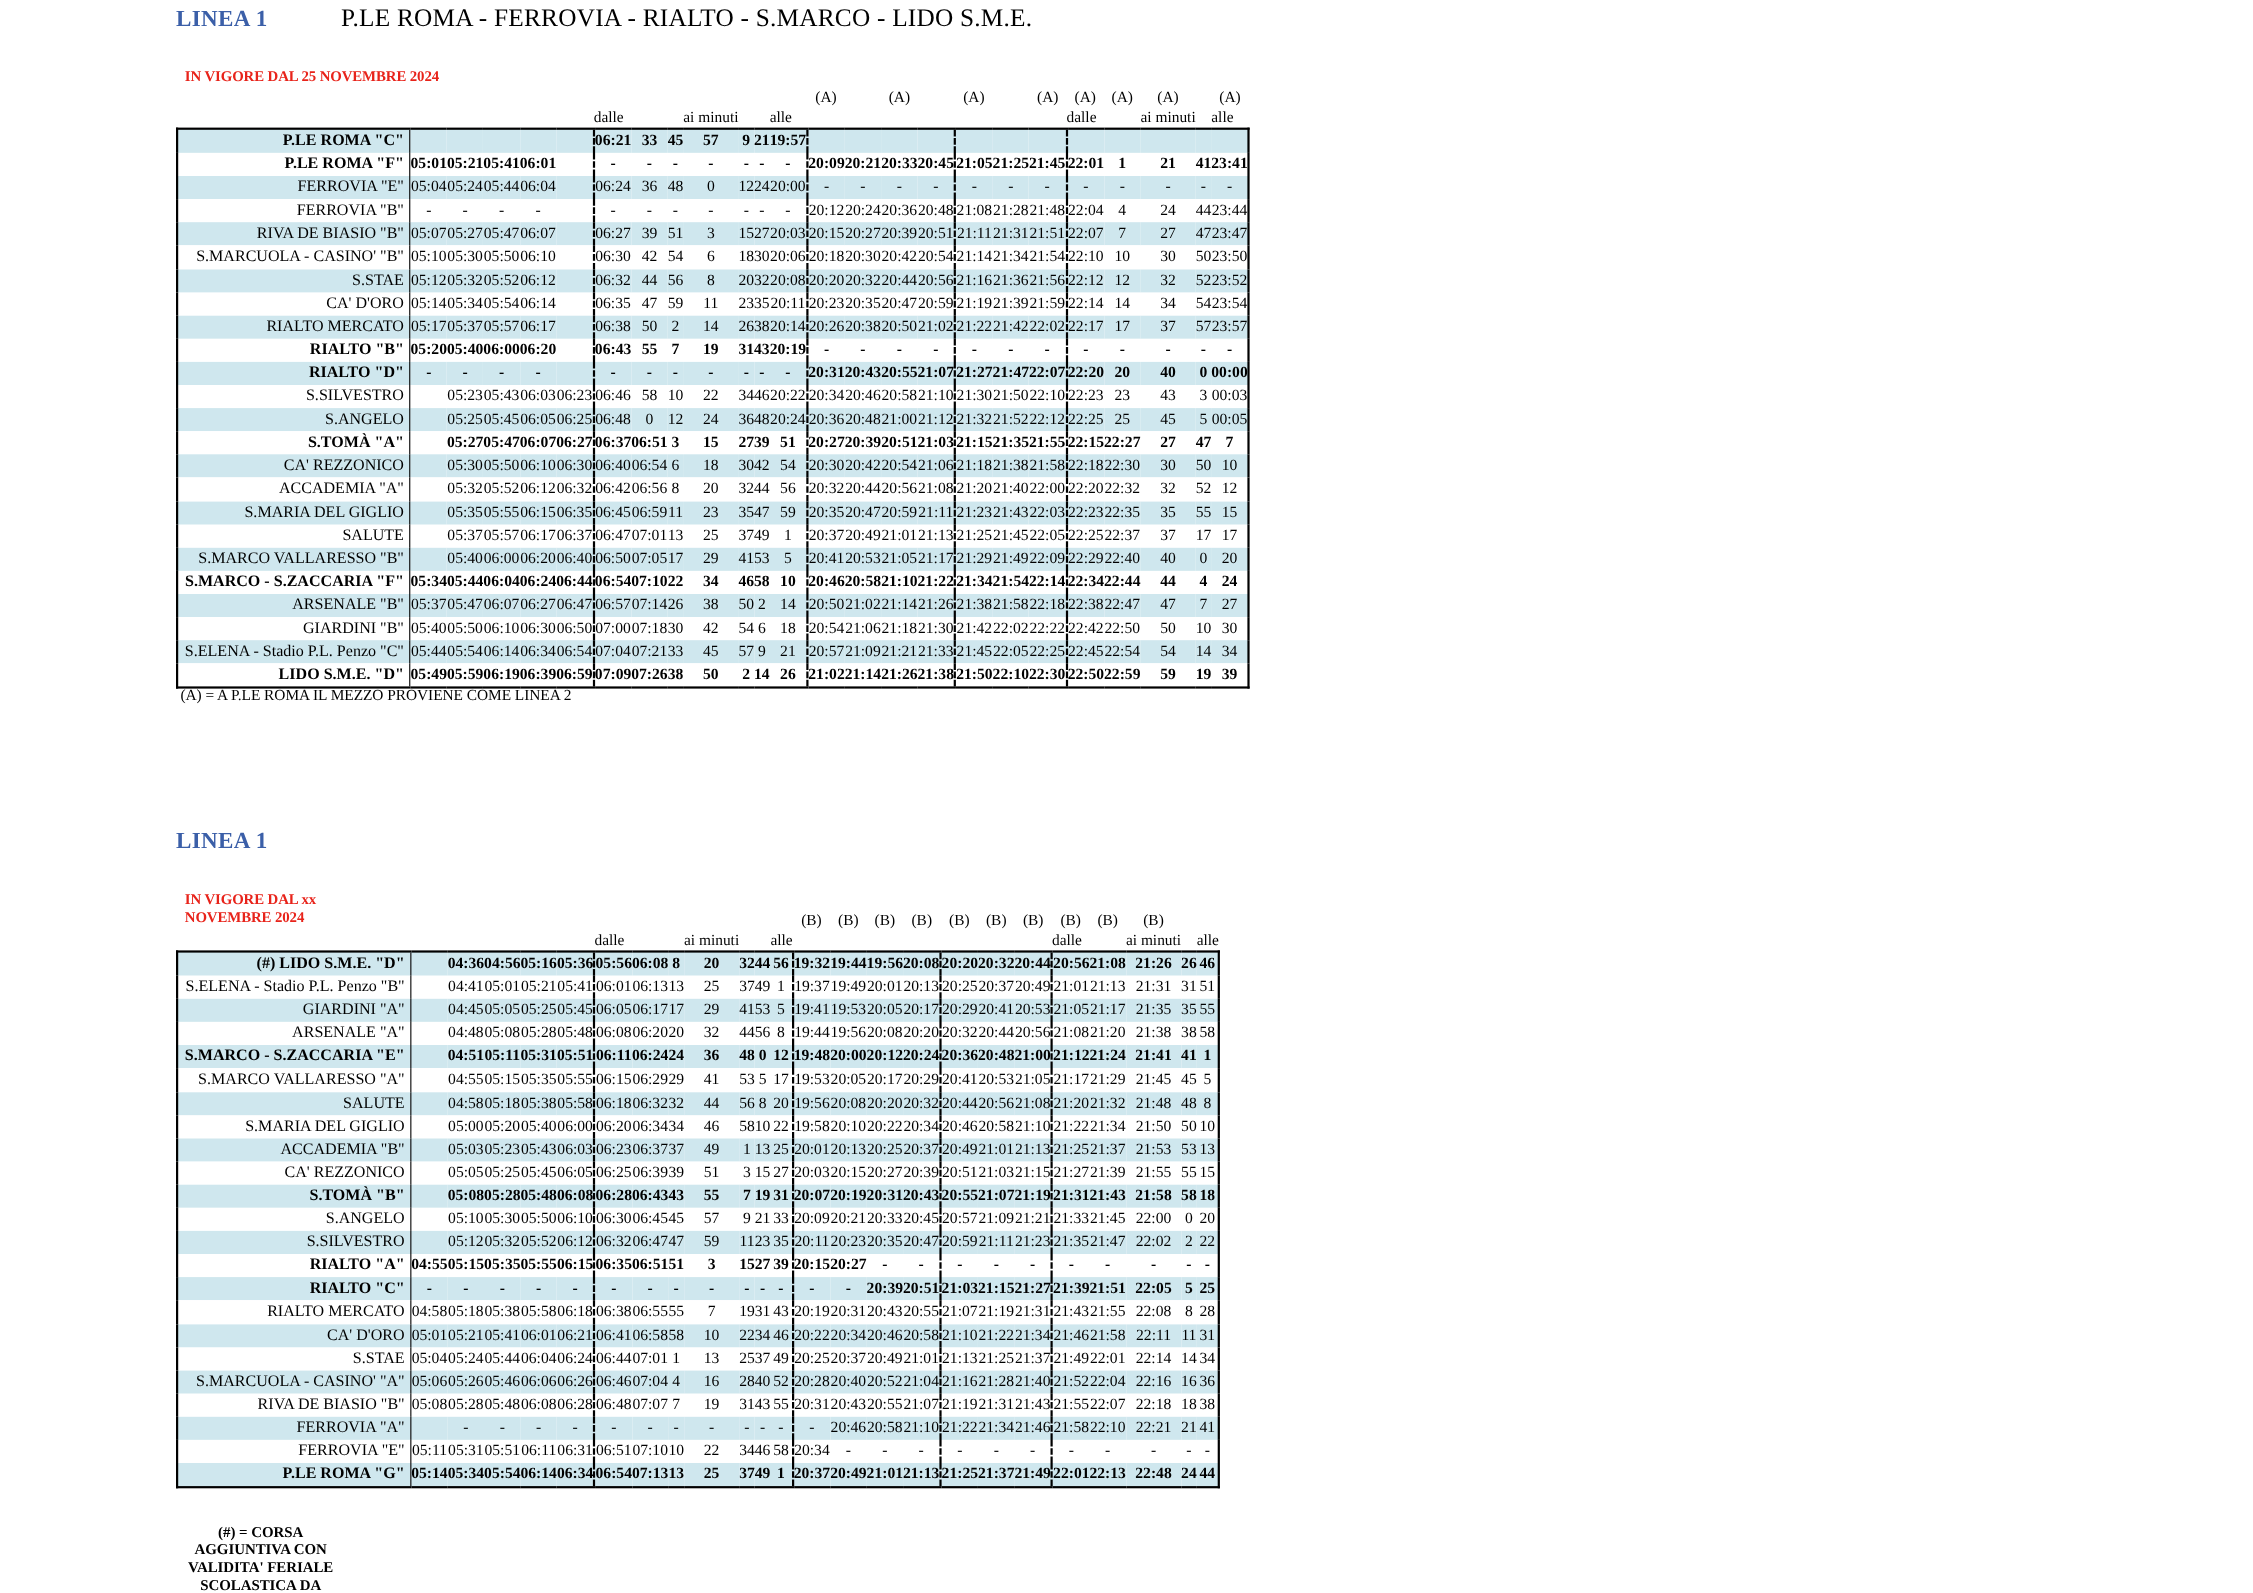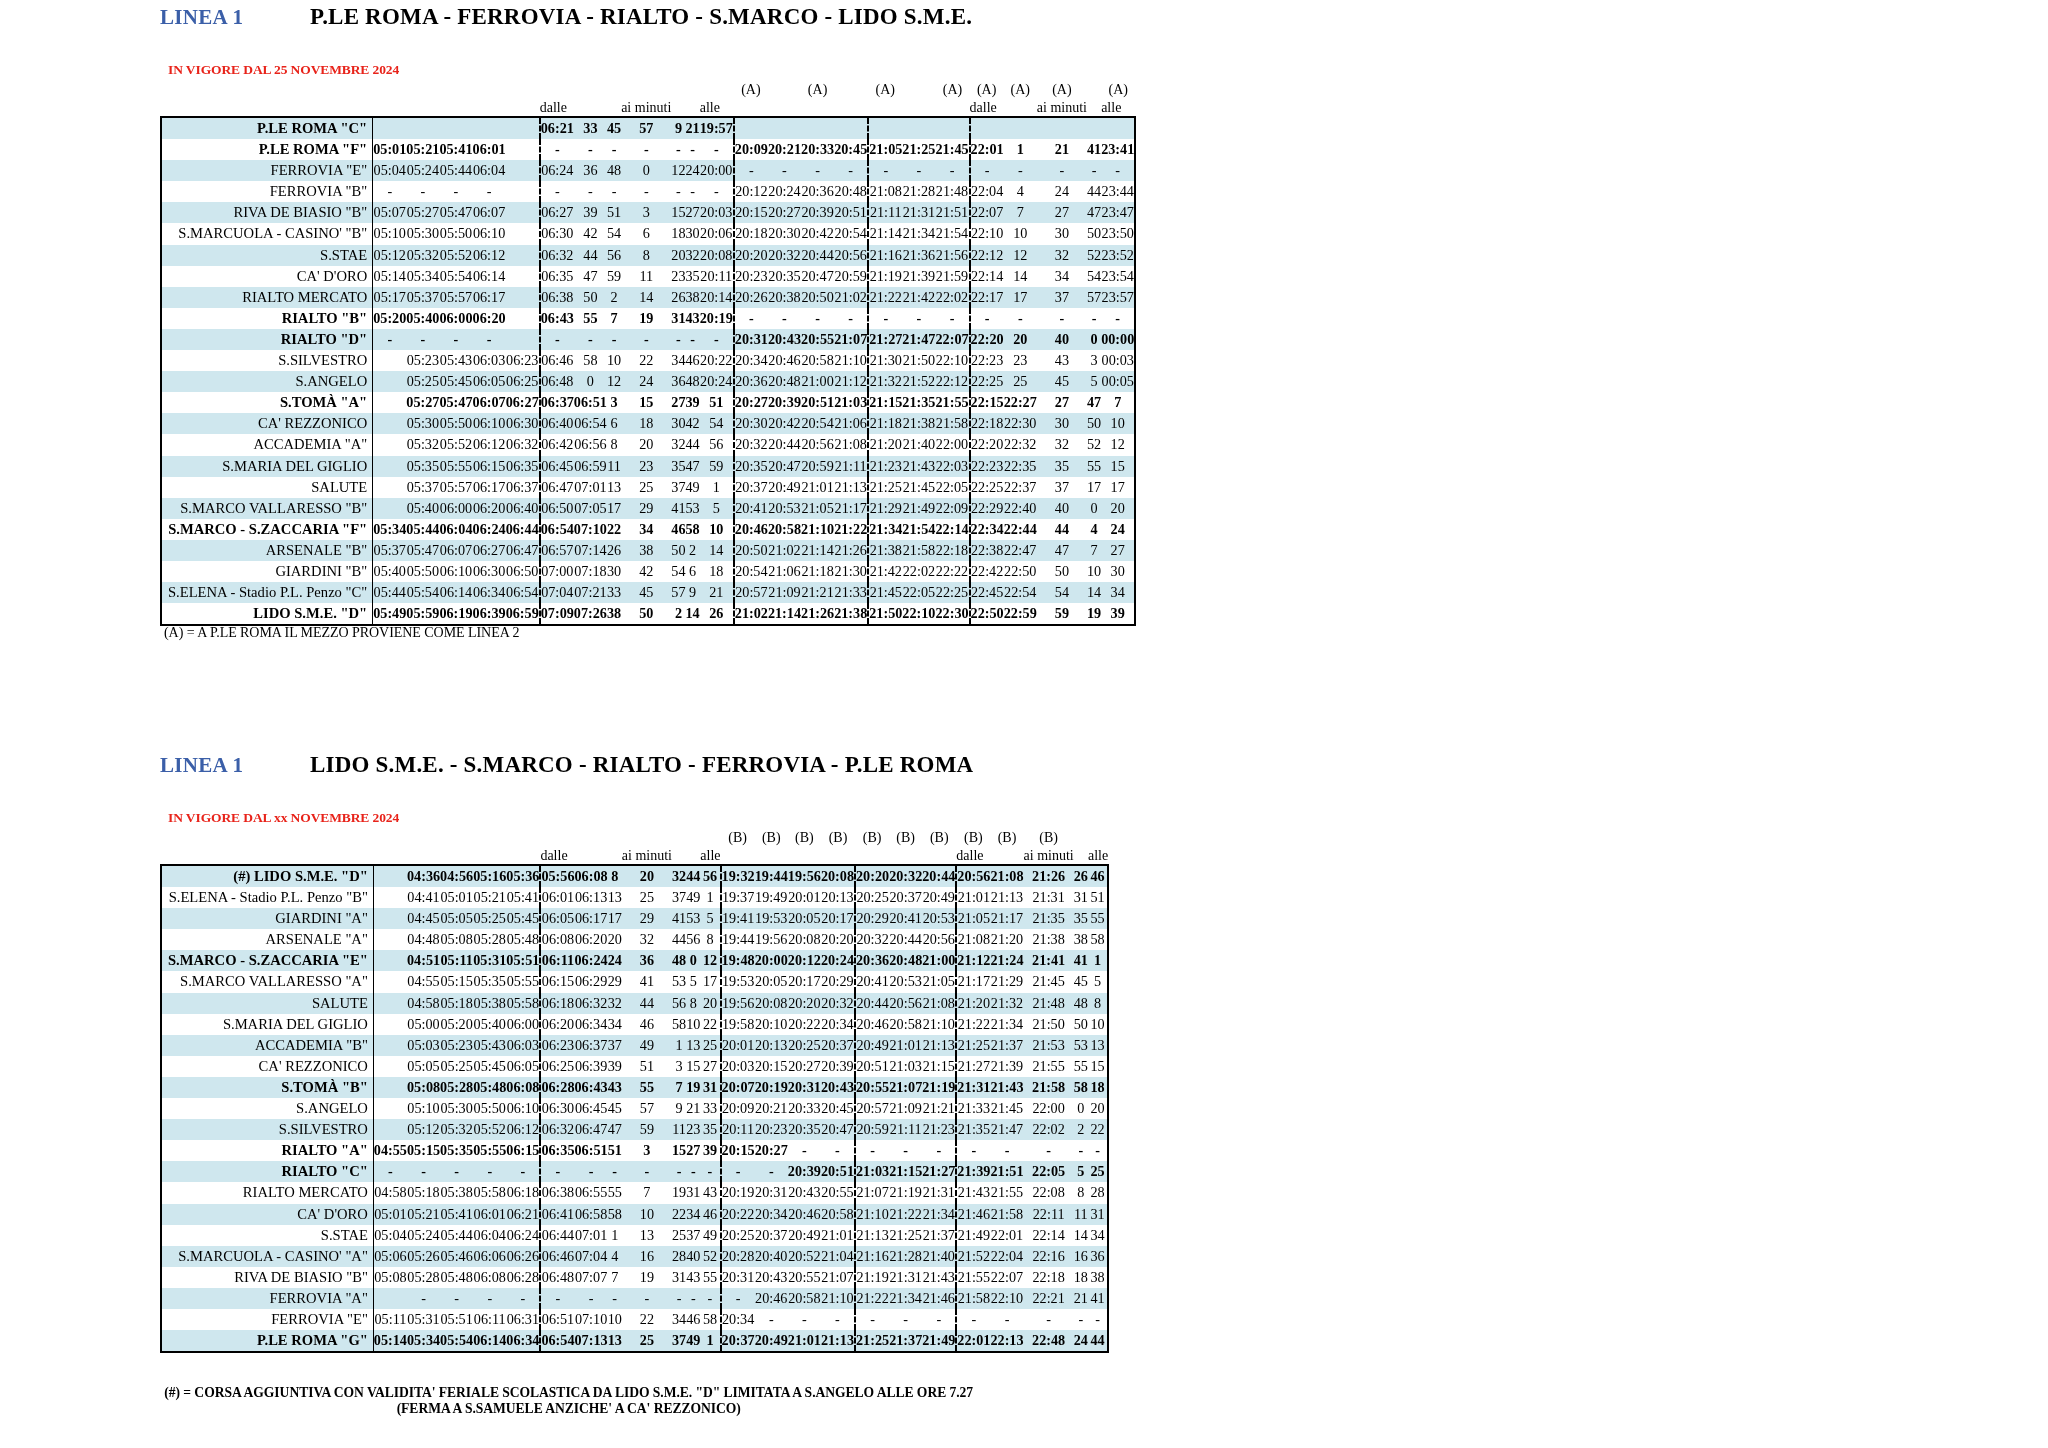--- a/index.html
+++ b/index.html
@@ -4,21 +4,21 @@
 <title>LINEA 1 Timetable</title>
 <style>
   html,body{margin:0;padding:0;background:#ffffff;}
   body{width:2048px;height:1448px;font-family:"Liberation Serif",serif;color:#000;}
   .page{position:relative;width:2048px;height:1448px;}
 
   .tbl-block{position:absolute;}
 
   .line-head{display:flex;align-items:baseline;margin-bottom:4px;}
   .line-tag{color:#3b5fa8;font-weight:bold;font-size:21px;letter-spacing:.3px;width:150px;font-family:"Liberation Serif",serif;}
-  .line-route{font-weight:bold;font-size:23px;letter-spacing:.2px;text-align:right;}
+  .line-route{font-weight:normal;font-size:23px;letter-spacing:.2px;text-align:right;}
 
   .vigore{color:#e8231a;font-weight:bold;font-size:13.5px;letter-spacing:-.1px;}
 
   table.tt{border-collapse:collapse;table-layout:fixed;font-size:14.2px;}
   table.tt td,table.tt th{padding:0;margin:0;white-space:nowrap;font-weight:normal;}
 
   
   .annrow td{height:20px;text-align:center;font-size:14px;vertical-align:bottom;padding-bottom:1px;}
   .hdrrow td{height:18px;font-size:14px;font-weight:bold;vertical-align:bottom;padding-bottom:2px;}
 
@@ -788,21 +788,20 @@
         </table>
       </div>
     <div id="t1foot" style="position:absolute;left:4px;top:618px;">
         <div class="foot n">(A) =  A P.LE ROMA IL MEZZO PROVIENE COME LINEA 2</div>
       </div>
   </div>
 
   <div class="tbl-block" id="block2" style="left:160px;top:752px;">
     <div class="line-head">
       <div class="line-tag">LINEA 1</div>
-      <div class="line-route">LIDO S.M.E. - S.MARCO - RIALTO - FERROVIA - P.LE ROMA</div>
     </div>
     <div class="vigore" style="position:absolute;left:8px;top:58px;">IN VIGORE DAL xx NOVEMBRE 2024</div>
     <div id="t2host" style="position:absolute;left:0px;top:74px;">
         <table class="tt">
           <colgroup>
             <col style="width: 212px;">
             <col style="width: 50px;">
             <col style="width: 50px;">
             <col style="width: 50px;">
             <col style="width: 50px;">

